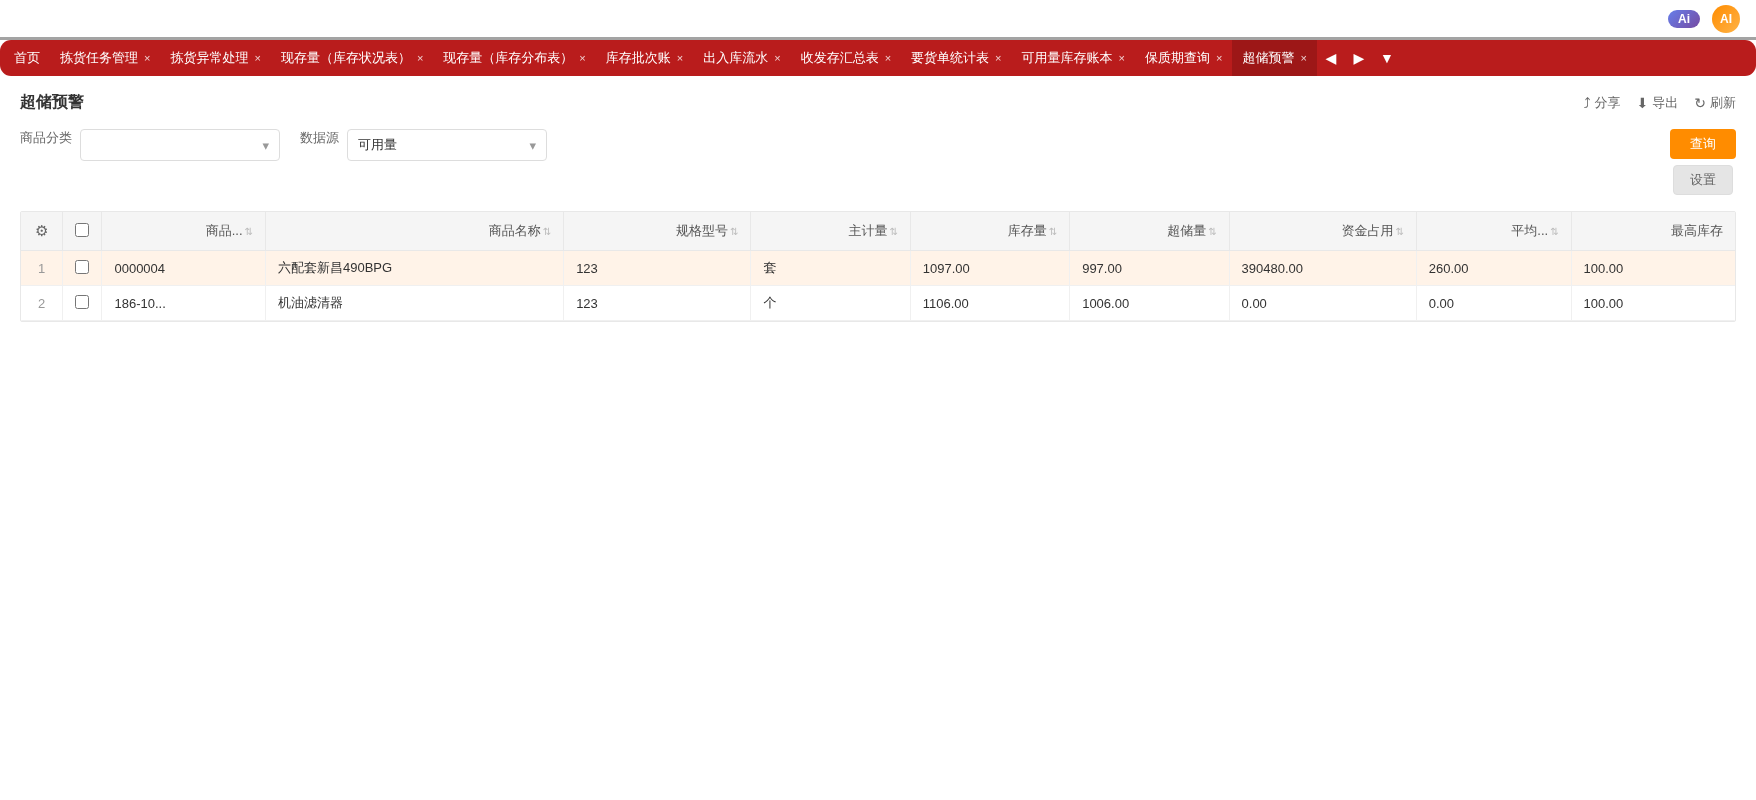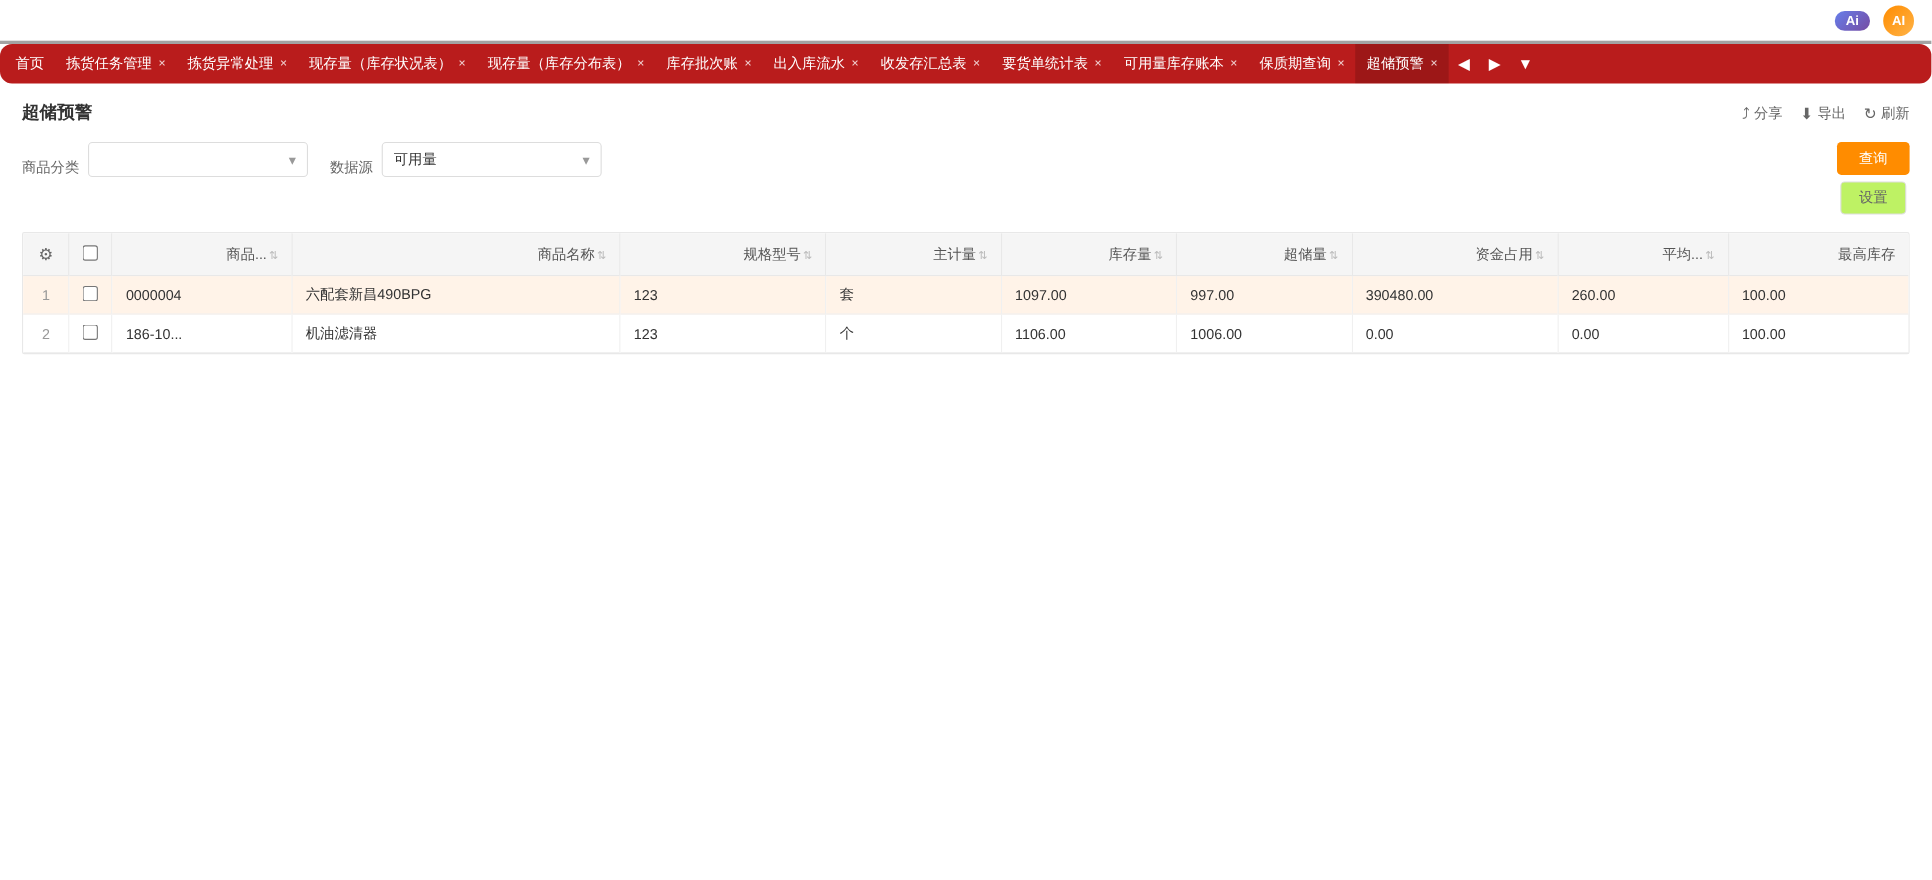--- a/index.html
+++ b/index.html
@@ -70,21 +70,21 @@
       display: flex;
       align-items: center;
       gap: 4px;
       color: #666;
       cursor: pointer;
       font-size: 13px;
     }
     .action-icon { font-size: 14px; }
     .filter-group {
       display: flex;
-      align-items: flex-end;
+      align-items: flex-start;
       gap: 8px;
     }
     .filter-label {
       color: #666;
       font-size: 13px;
       white-space: nowrap;
     }
     .filter-select {
       display: flex;
       align-items: center;
@@ -105,21 +105,21 @@
       background: #ff8c00;
       color: #fff;
       border: none;
       border-radius: 4px;
       padding: 6px 20px;
       cursor: pointer;
       font-size: 13px;
       margin-left: auto;
     }
     .btn-settings {
-      background: #bef264;
+      background: #e5e5e5;
       color: #666;
       border: 1px solid #ddd;
       border-radius: 4px;
       padding: 5px 16px;
       cursor: pointer;
       font-size: 13px;
     }
 
     
     .table-container {

